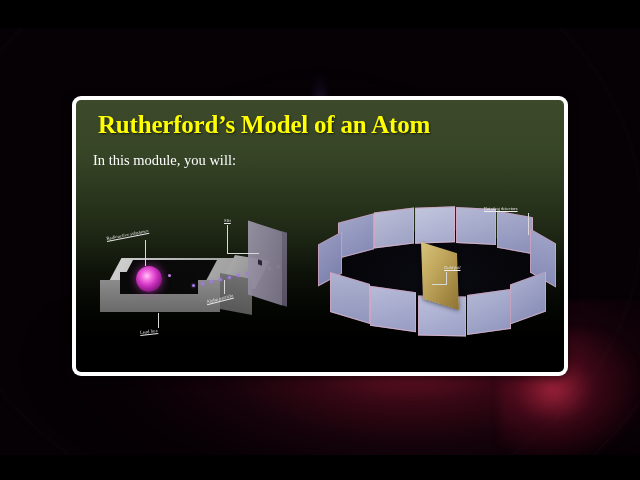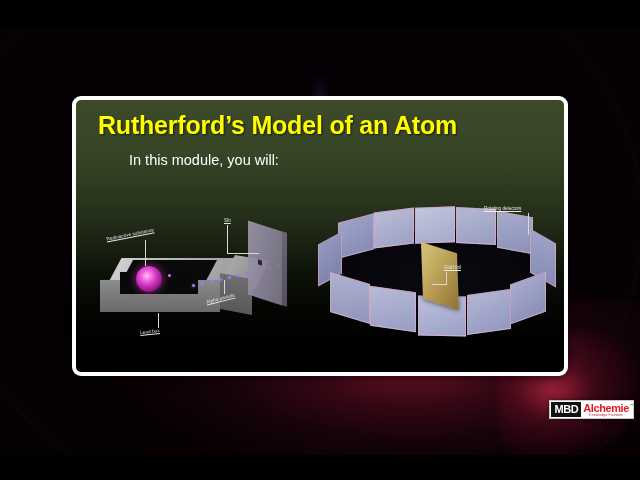--- a/index.html
+++ b/index.html
@@ -113,39 +113,39 @@
     overflow: hidden;
     background: linear-gradient(to bottom,
         #3c4a2a 0%,
         #384628 18%,
         #2c381e 34%,
         #1d2614 50%,
         #0d1209 64%,
         #040602 76%,
         #000000 88%,
         #000000 100%);
+    font-family: Liberation Serif, serif;
   }
 
   #slide-title {
     position: absolute;
     left: 22px; top: 11px;
     font-size: 25px;
     font-weight: bold;
     color: #ffff00;
     letter-spacing: -0.2px;
     text-shadow: 1px 1px 2px rgba(0,0,0,0.65);
     white-space: nowrap;
   }
   #intro-line {
     position: absolute;
     left: 17px; top: 52px;
     font-size: 14.5px;
     color: #ffffff;
     white-space: nowrap;
-    margin-left: 36px;
   }
   #bullet-row {
     position: absolute;
     left: 26px; top: 76px;
     display: flex;
     align-items: baseline;
     gap: 9px;
     white-space: nowrap;
   }
   .bullet-dot {
@@ -460,24 +460,17 @@
 
           <div class="lbl-r" style="left:130px; top:61px; font-style:italic;">Gold foil</div>
           <div class="leader" style="left:132px; top:68px; width:1px; height:12px;"></div>
           <div class="leader" style="left:118px; top:80px; width:15px; height:1px;"></div>
         </div>
 
       </div>
     </div>
   </div>
 
-  <div id="logo">
-    <div id="logo-mbd">MBD</div>
-    <div id="logo-right">
-      <div id="logo-alchemie">Alchemie<span id="logo-tm">™</span></div>
-      <div id="logo-tag">Knowledge Freedom</div>
-    </div>
-  </div>
 
   <div class="letterbox top"></div>
   <div class="letterbox bottom"></div>
 
 </div>
 
 </body></html>

